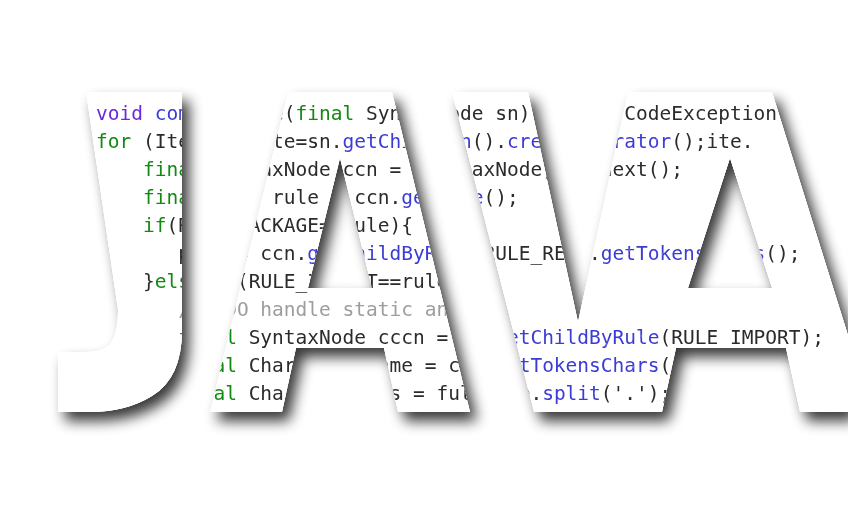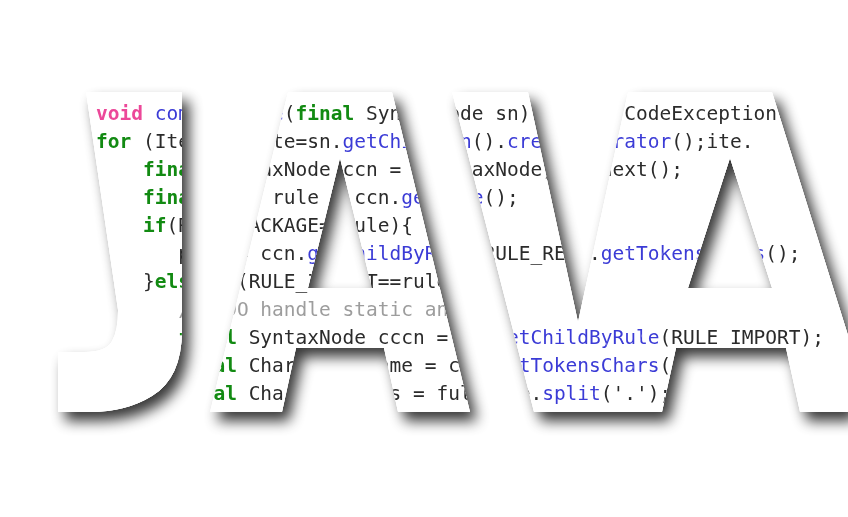--- a/index.html
+++ b/index.html
@@ -39,22 +39,22 @@
     width: 1000px;
     font-family: "DejaVu Sans Mono", "Liberation Mono", monospace;
     font-size: 19.5px;
     line-height: 28px;
     white-space: pre;
     color: #2b2b2b;
     letter-spacing: 0px;
   }
   .code-lines .ln { display: block; height: 28px; }
 
-  .kw   { color: #128a12; font-weight: bold; }
-  .kwb  { color: #ec4899; font-weight: bold; }
+  .kw   { color: #128a12; font-weight: normal; }
+  .kwb  { color: #6d28d9; font-weight: normal; }
   .mth  { color: #3b3bd6; }
   .cmt  { color: #9d9d9d; }
   .pln  { color: #2b2b2b; }
 
   
   .shadow-pass {
     position: absolute;
     left: 0; top: 0;
     width: 848px; height: 517px;
     filter: blur(7px);

